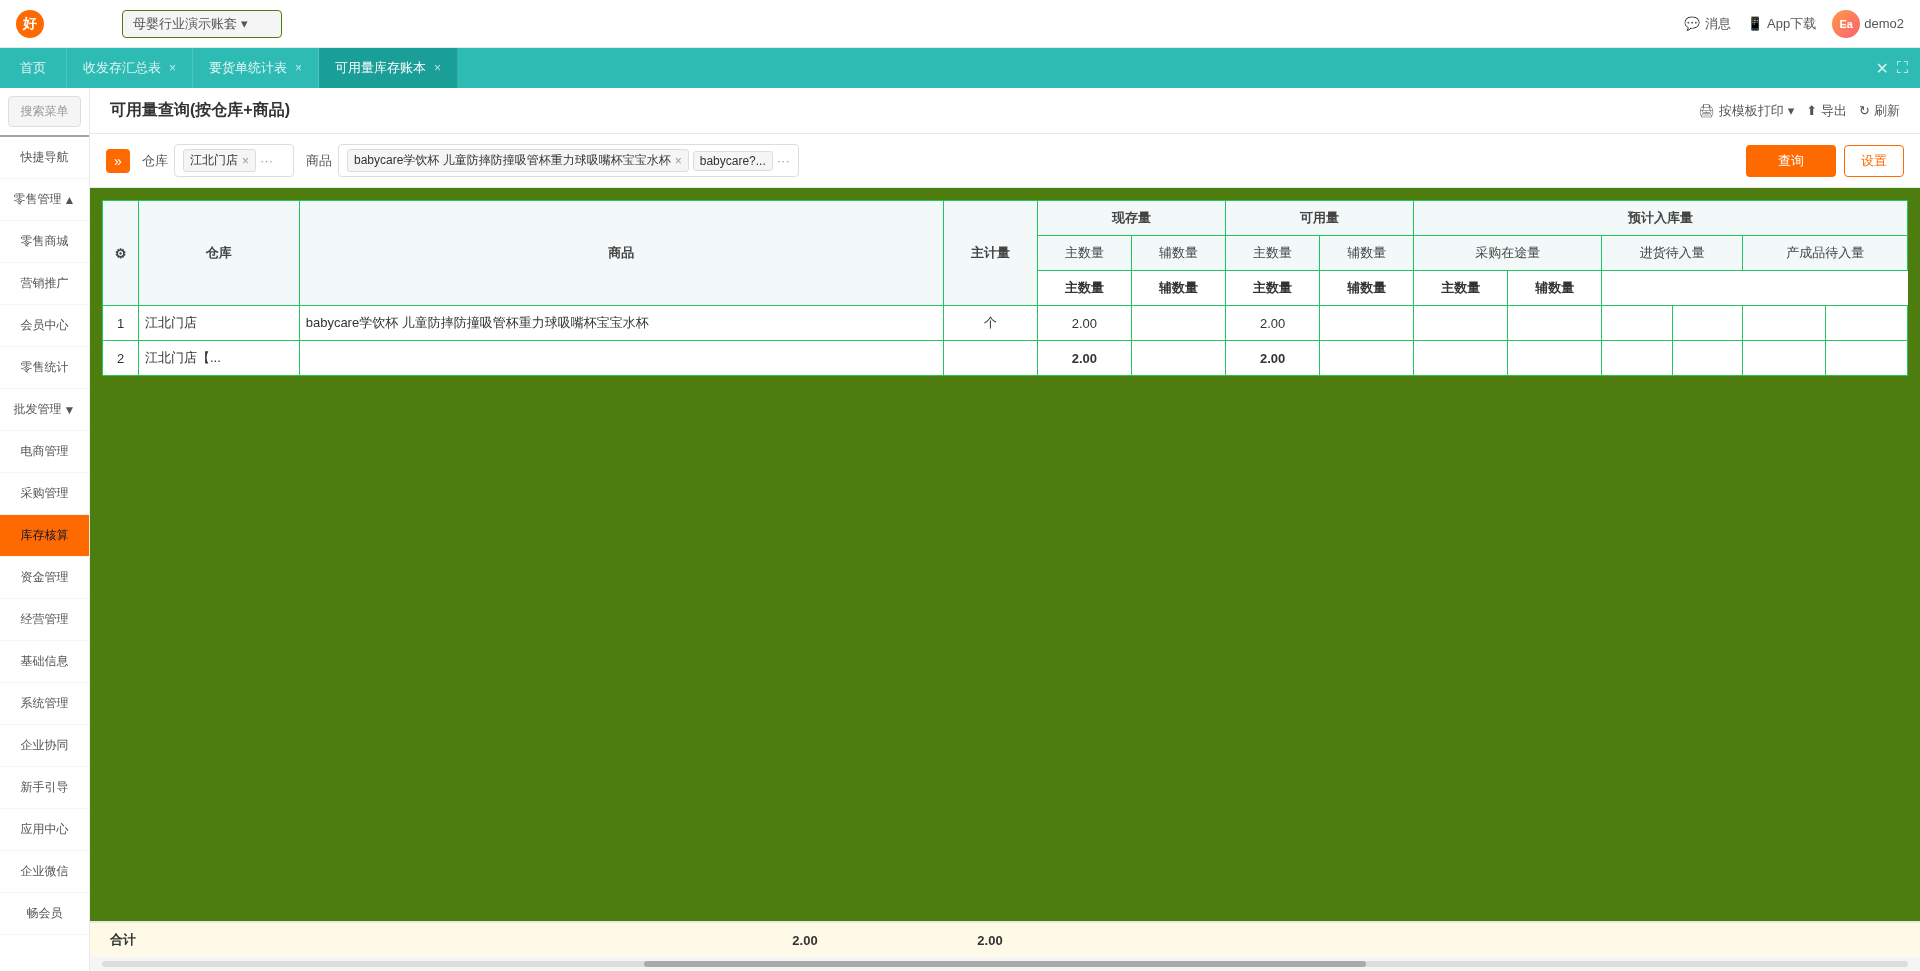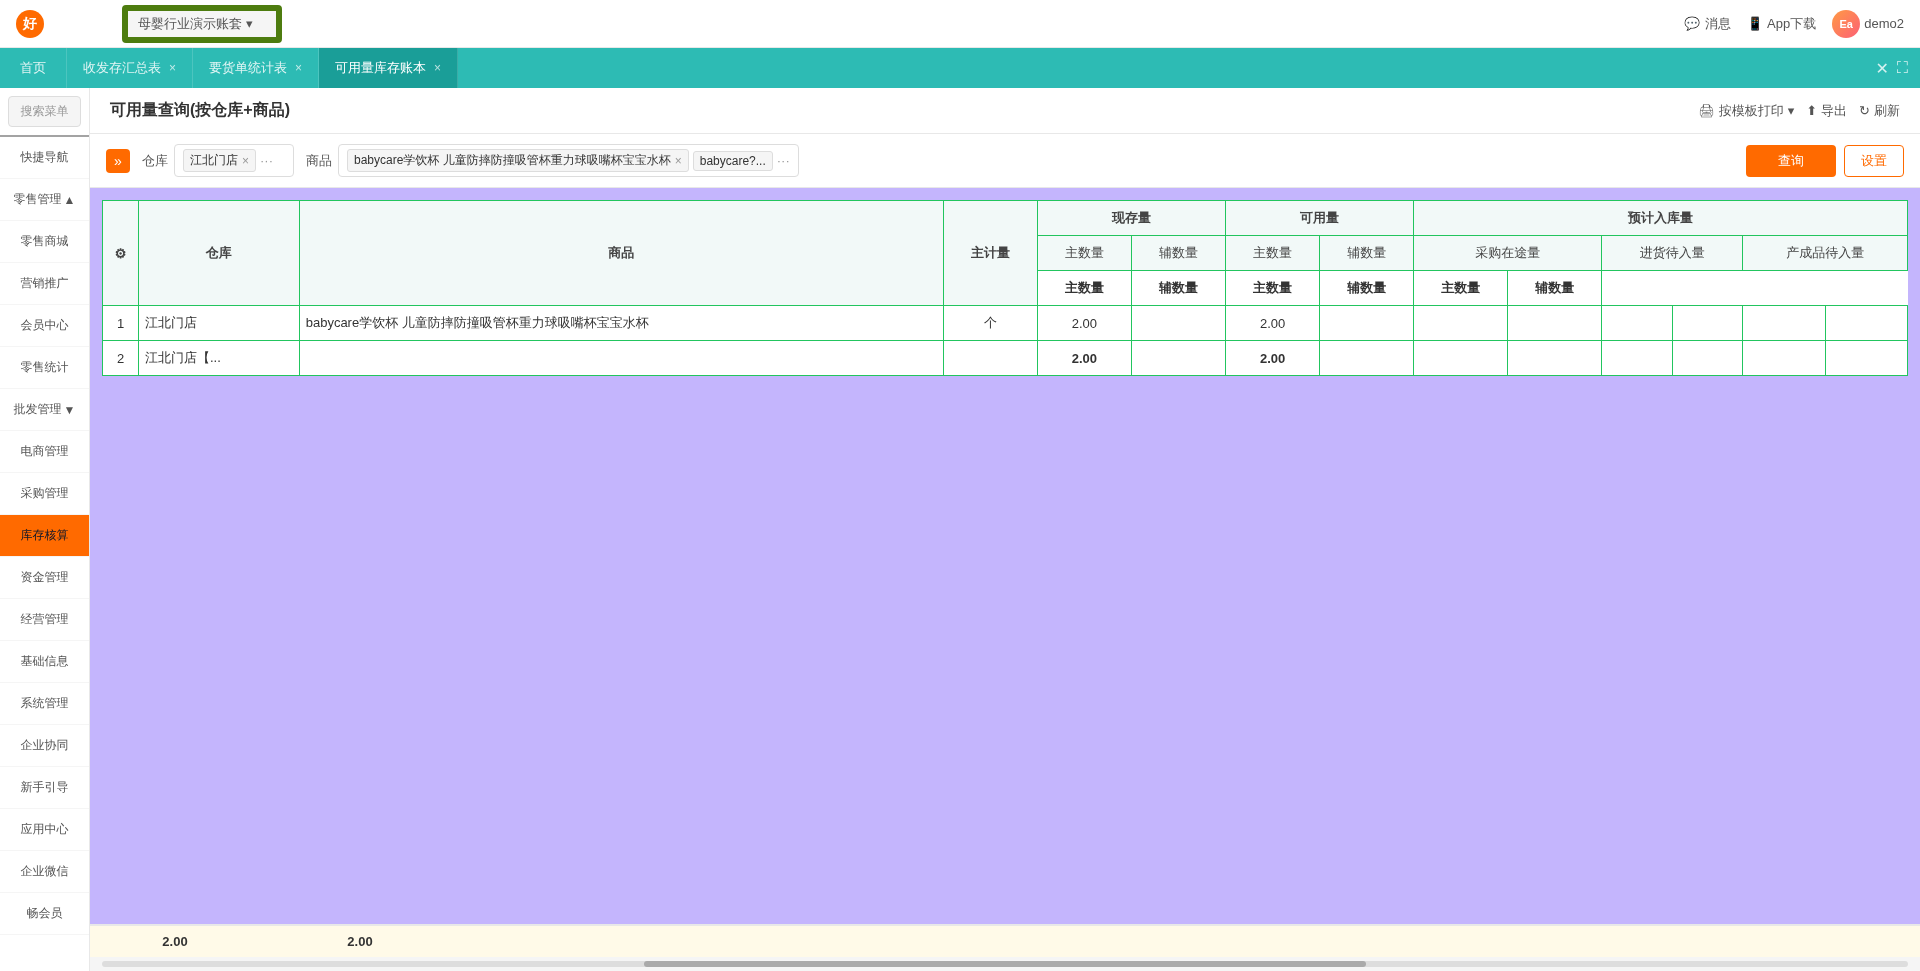--- a/index.html
+++ b/index.html
@@ -14,21 +14,21 @@
       justify-content: space-between;
       padding: 0 16px;
       border-bottom: 1px solid #e8e8e8;
       flex-shrink: 0;
     }
     .top-bar-left { display: flex; align-items: center; gap: 12px; }
     .logo-area { display: flex; align-items: center; gap: 6px; }
     .logo-icon { width: 28px; height: 28px; background: #ff6a00; border-radius: 50%; display: flex; align-items: center; justify-content: center; color: white; font-size: 14px; font-weight: bold; }
     .logo-text { font-size: 12px; color: #333; line-height: 1.3; }
     .logo-sub { color: #999; font-size: 11px; margin-top: 47px; }
-    .industry-selector { display: flex; align-items: center; gap: 4px; background: #f5f5f5; border: 6px solid #4d7c0f; border-radius: 4px; padding: 4px 10px; cursor: pointer; color: #555; font-size: 13px; min-width: 160px; }
+    .industry-selector { display: flex; align-items: center; gap: 4px; background: #f5f5f5; border: 1px solid #4d7c0f; border-radius: 4px; padding: 4px 10px; cursor: pointer; color: #555; font-size: 13px; min-width: 160px; }
     .top-bar-right { display: flex; align-items: center; gap: 16px; }
     .top-right-item { display: flex; align-items: center; gap: 4px; color: #555; font-size: 13px; cursor: pointer; }
     .avatar { width: 28px; height: 28px; border-radius: 50%; background: linear-gradient(135deg, #ff9a44, #fc6076); display: flex; align-items: center; justify-content: center; color: white; font-size: 11px; font-weight: bold; }
 
     
     .nav-tabs {
       height: 40px;
       background: #2dbbb4;
       display: flex;
       align-items: stretch;
@@ -74,21 +74,21 @@
       text-align: center;
       cursor: pointer;
       color: #555;
       font-size: 12px;
       border-bottom: 1px solid #f5f5f5;
     }
     .sidebar-item.active { background: #ff6a00; color: #0f172a; }
     .sidebar-item.has-arrow { display: flex; align-items: center; justify-content: center; gap: 2px; }
 
     
-    .content-area { flex: 1; display: flex; flex-direction: column; overflow: hidden; background: #c4b5fd; }
+    .content-area { flex: 1; display: flex; flex-direction: column; overflow: hidden; background: #4d7c0f; }
 
     
     .page-header {
       background: #fff;
       padding: 12px 20px;
       display: flex;
       align-items: center;
       justify-content: space-between;
       border-bottom: 1px solid #e8e8e8;
     }
@@ -377,20 +377,21 @@
             <td></td>
             <td></td>
             <td></td>
             <td></td>
           </tr>
         </tbody>
       </table>
     </div>
 
     <div class="table-footer">
+      <span style="width:630px; display:inline-block;">合计</span>
       <span style="width:130px; text-align:center; display:inline-block;">2.00</span>
       <span style="width:80px; text-align:center; display:inline-block;"></span>
       <span style="width:80px; text-align:center; display:inline-block;">2.00</span>
     </div>
 
     <div class="scroll-bar-area">
       <div class="scroll-track">
         <div class="scroll-thumb"></div>
       </div>
     </div>

